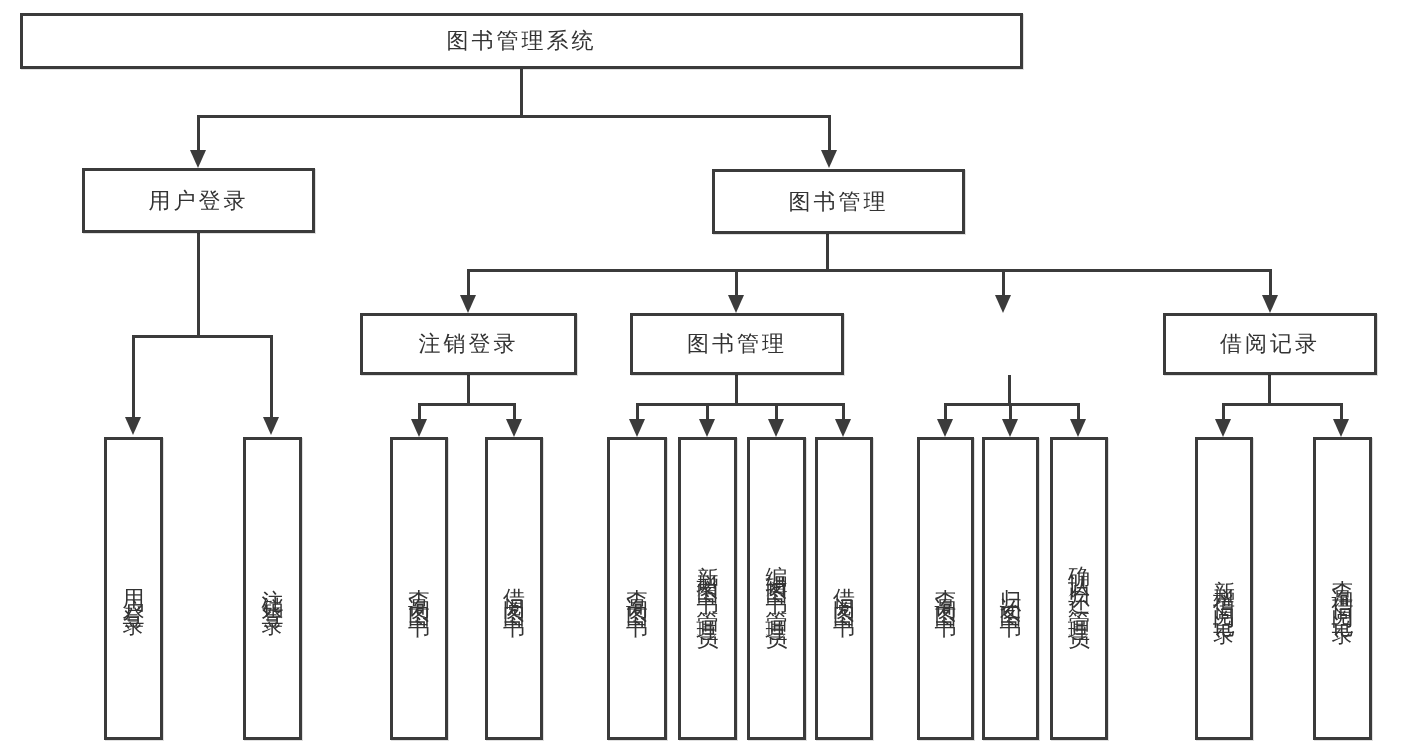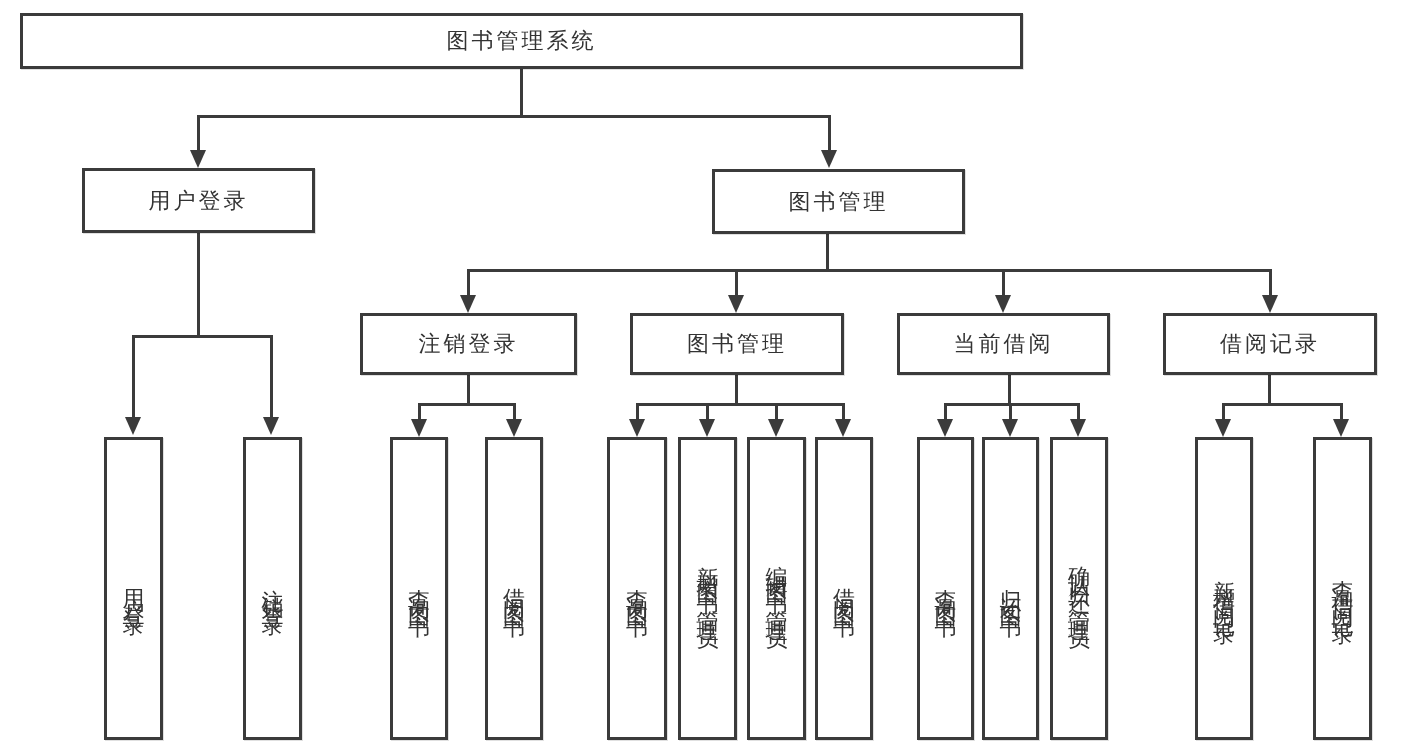--- a/index.html
+++ b/index.html
@@ -86,23 +86,20 @@
   </div>
 
   <div class="box hbox" style="left:360px;top:313px;width:217px;height:62px">
     <span class="lbl">注销登录</span>
   </div>
 
   <div class="box hbox" style="left:630px;top:313px;width:214px;height:62px">
     <span class="lbl">图书管理</span>
   </div>
 
-  <div class="box hbox" style="left:897px;top:313px;width:213px;height:62px">
-    <span class="lbl">当前借阅</span>
-  </div>
 
   <div class="box hbox" style="left:1163px;top:313px;width:214px;height:62px">
     <span class="lbl">借阅记录</span>
   </div>
 
   <div class="box vbox" style="left:104px;top:437px;width:59px;height:303px">
     <span class="lbl">用户登录</span>
   </div>
   <div class="box vbox" style="left:243px;top:437px;width:59px;height:303px">
     <span class="lbl">注销登录</span>

